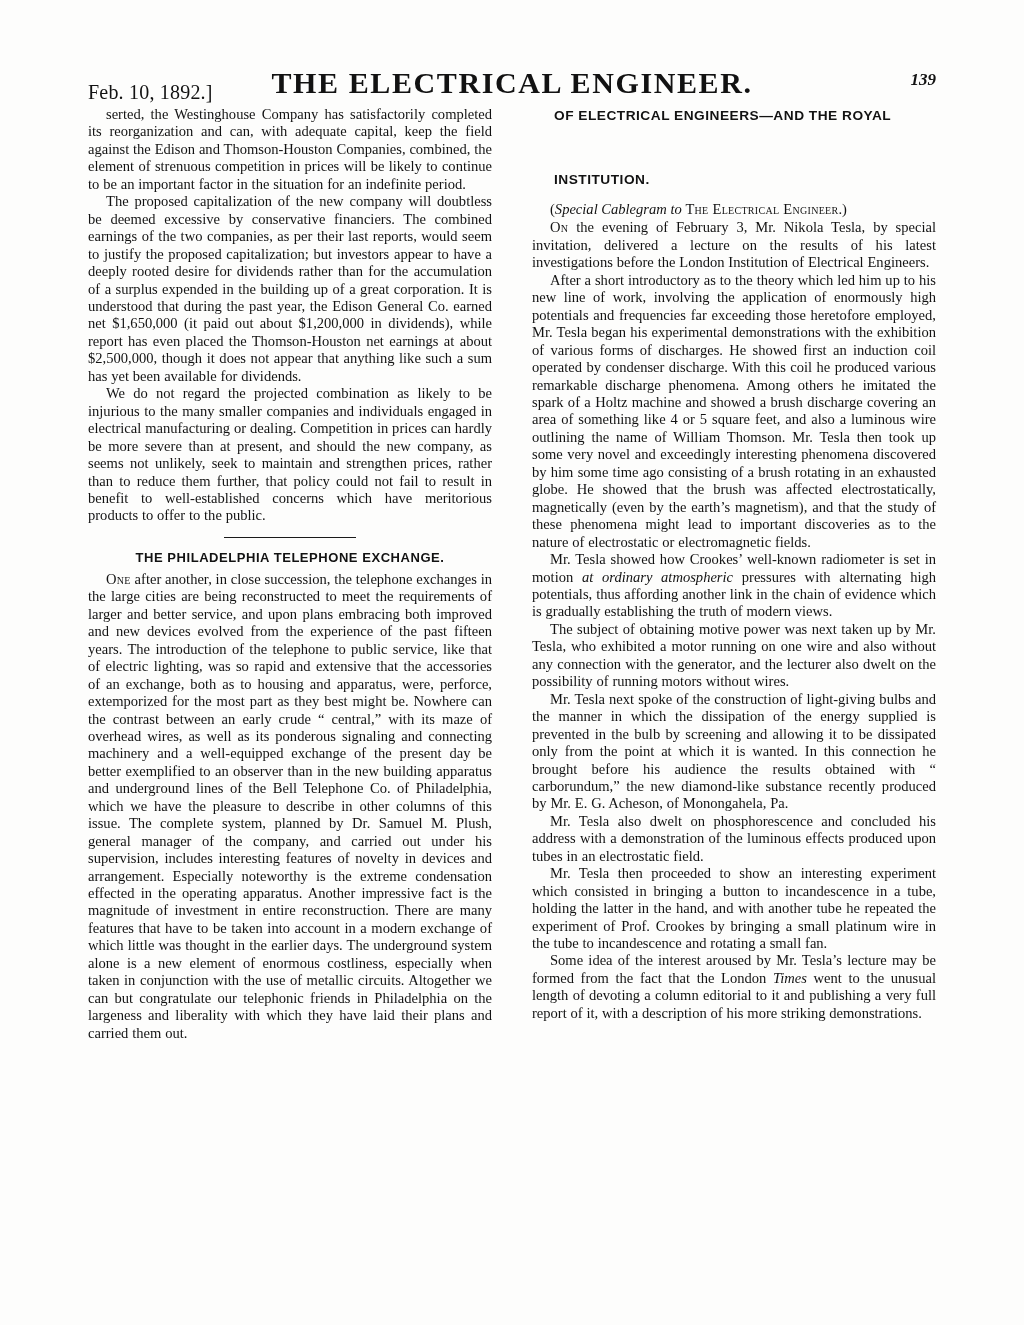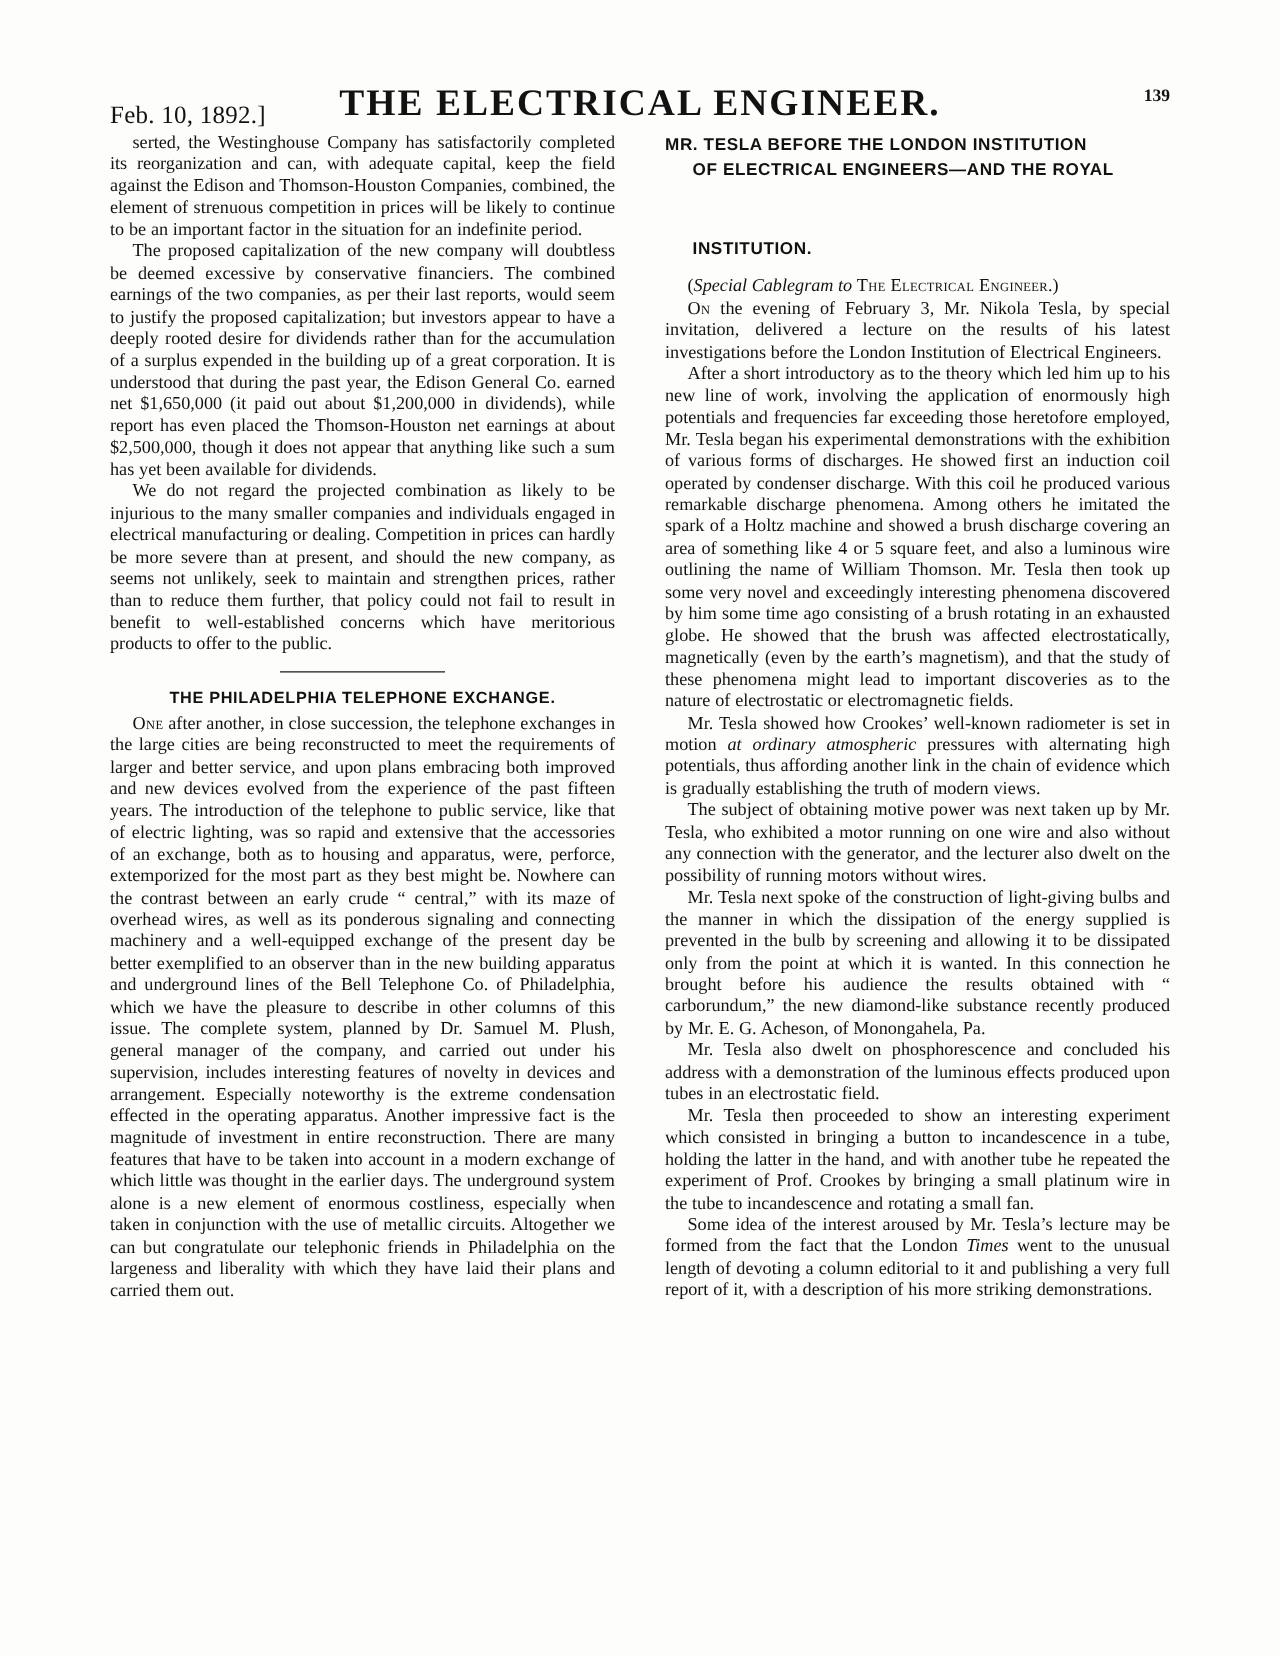--- a/index.html
+++ b/index.html
@@ -51,21 +51,22 @@
     font-weight: bold;
     font-size: 30px;
     letter-spacing: 1.6px;
     white-space: nowrap;
   }
   .folio {
     position: absolute;
     right: 0;
     top: 4px;
     font-weight: bold;
-    font-size: 14px;
+    font-size: 17px;
+    font-style: italic;
   }
 
   
   .columns {
     position: absolute;
     left: 88px;
     top: 106px;
     width: 848px;
     height: 1160px;
   }
@@ -160,21 +161,20 @@
 
       <h2 class="sec-head">THE PHILADELPHIA TELEPHONE EXCHANGE.</h2>
 
       <p class="body-par"><span class="smallcaps">One</span><span> after another, in close succession, the telephone exchanges in the large cities are being reconstructed to meet the requirements of larger and better service, and upon plans embracing both improved and new devices evolved from the experience of the past fifteen years. The introduction of the telephone to public service, like that of electric lighting, was so rapid and extensive that the accessories of an exchange, both as to housing and apparatus, were, perforce, extemporized for the most part as they best might be. Nowhere can the contrast between an early crude “ central,” with its maze of overhead wires, as well as its ponderous signaling and connecting machinery and a well-equipped exchange of the present day be better exemplified to an observer than in the new building apparatus and underground lines of the Bell Telephone Co. of Philadelphia, which we have the pleasure to describe in other columns of this issue. The complete system, planned by Dr. Samuel M. Plush, general manager of the company, and carried out under his supervision, includes interesting features of novelty in devices and arrangement. Especially noteworthy is the extreme condensation effected in the operating apparatus. Another impressive fact is the magnitude of investment in entire reconstruction. There are many features that have to be taken into account in a modern exchange of which little was thought in the earlier days. The underground system alone is a new element of enormous costliness, especially when taken in conjunction with the use of metallic circuits. Altogether we can but congratulate our telephonic friends in Philadelphia on the largeness and liberality with which they have laid their plans and carried them out.</span></p>
 
     </div>
 
     <div class="col col-right">
 
       <h1 class="art-head">
-        <span class="l1">MR. TESLA BEFORE THE LONDON INSTITUTION</span>
         <span class="l2">OF ELECTRICAL ENGINEERS—AND THE ROYAL</span>
         <span class="l3">INSTITUTION.</span>
       </h1>
 
       <p class="cablegram"><span>(</span><span class="ital">Special Cablegram to</span><span class="smallcaps"> The Electrical Engineer</span><span>.)</span></p>
 
       <p class="body-par"><span class="smallcaps">On</span><span> the evening of February 3, Mr. Nikola Tesla, by special invitation, delivered a lecture on the results of his latest investigations before the London Institution of Electrical Engineers.</span></p>
 
       <p class="body-par">After a short introductory as to the theory which led him up to his new line of work, involving the application of enormously high potentials and frequencies far exceeding those heretofore employed, Mr. Tesla began his experimental demonstrations with the exhibition of various forms of discharges. He showed first an induction coil operated by condenser discharge. With this coil he produced various remarkable discharge phenomena. Among others he imitated the spark of a Holtz machine and showed a brush discharge covering an area of something like 4 or 5 square feet, and also a luminous wire outlining the name of William Thomson. Mr. Tesla then took up some very novel and exceedingly interesting phenomena discovered by him some time ago consisting of a brush rotating in an exhausted globe. He showed that the brush was affected electrostatically, magnetically (even by the earth’s magnetism), and that the study of these phenomena might lead to important discoveries as to the nature of electrostatic or electromagnetic fields.</p>
 

